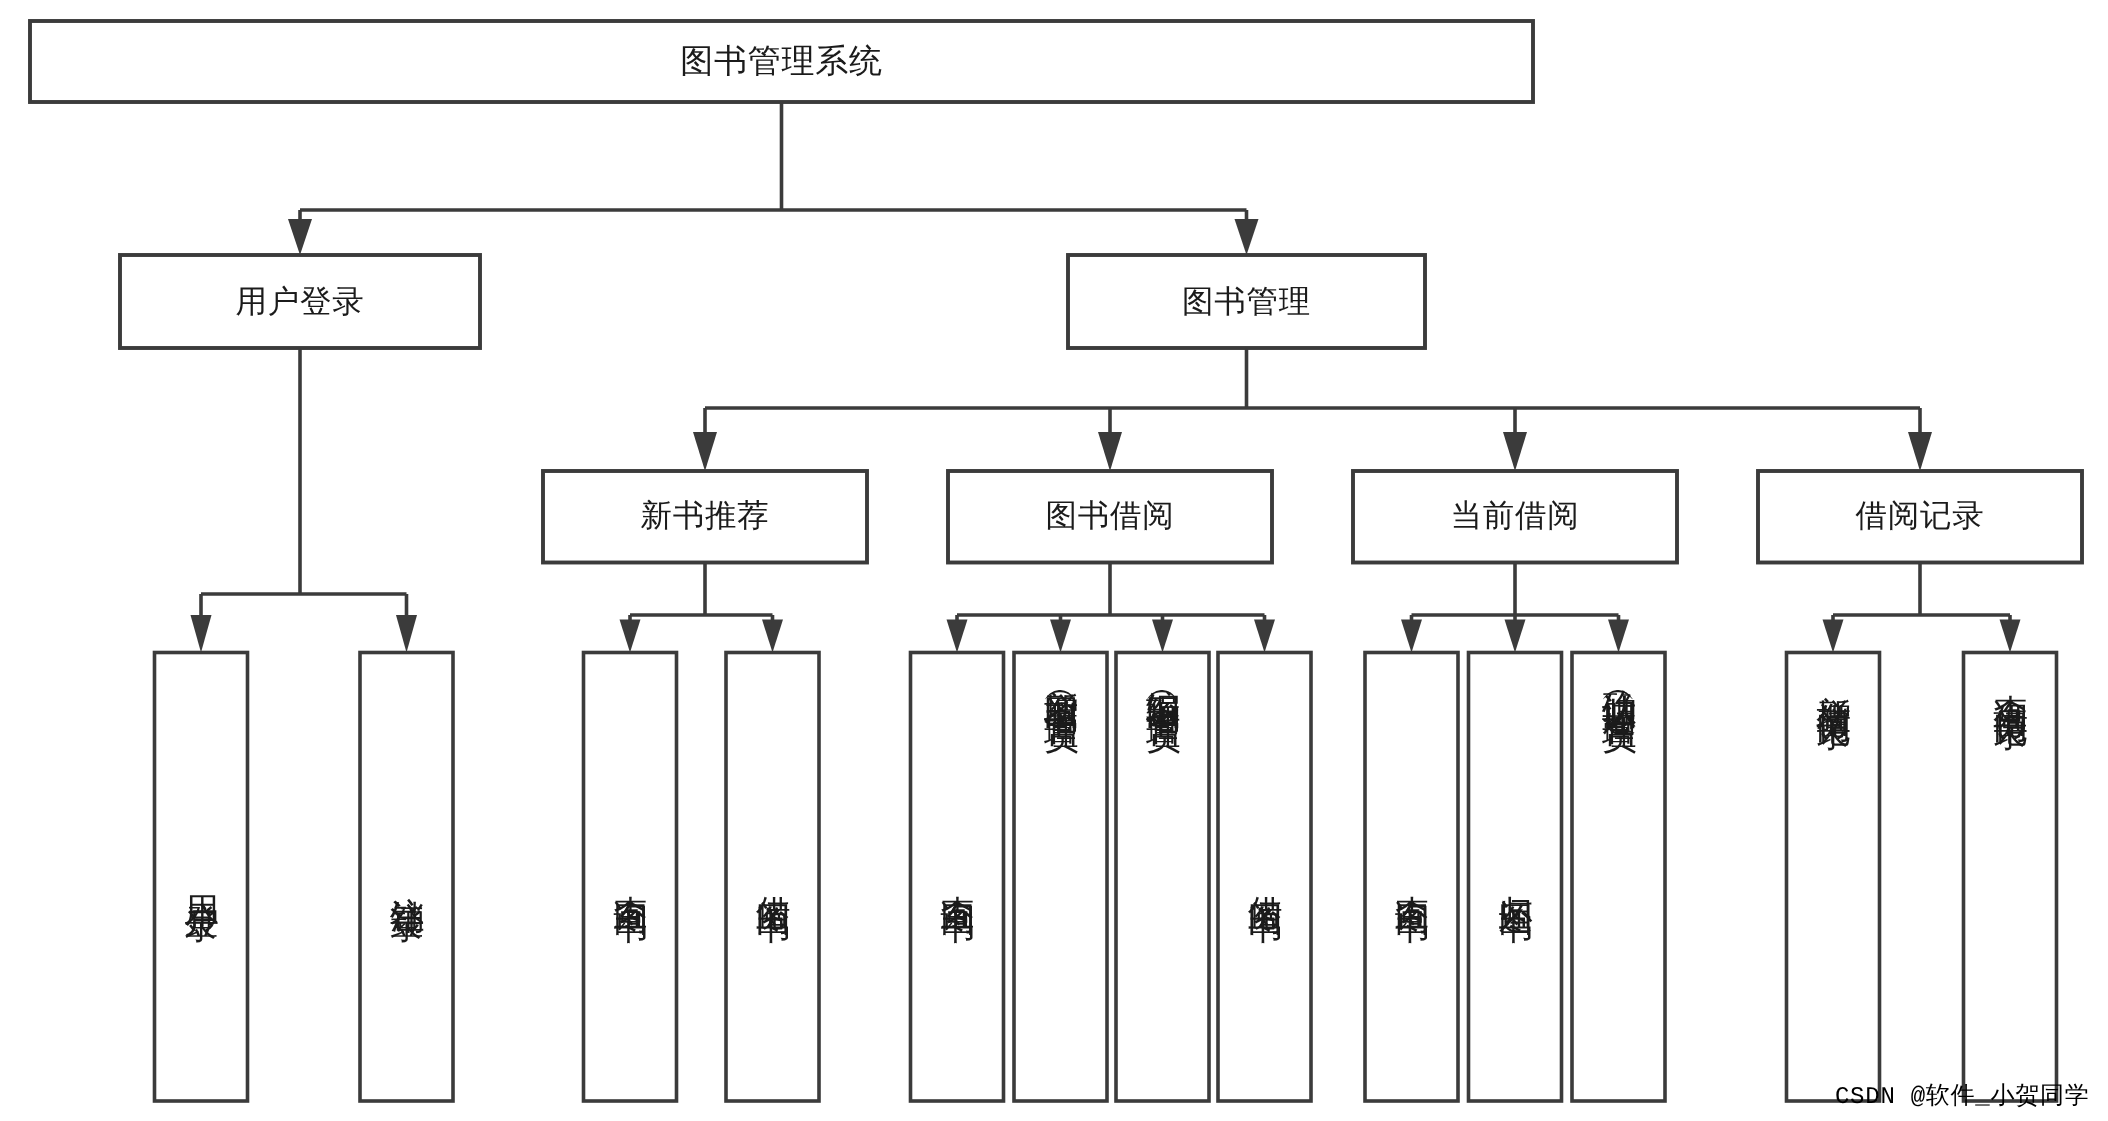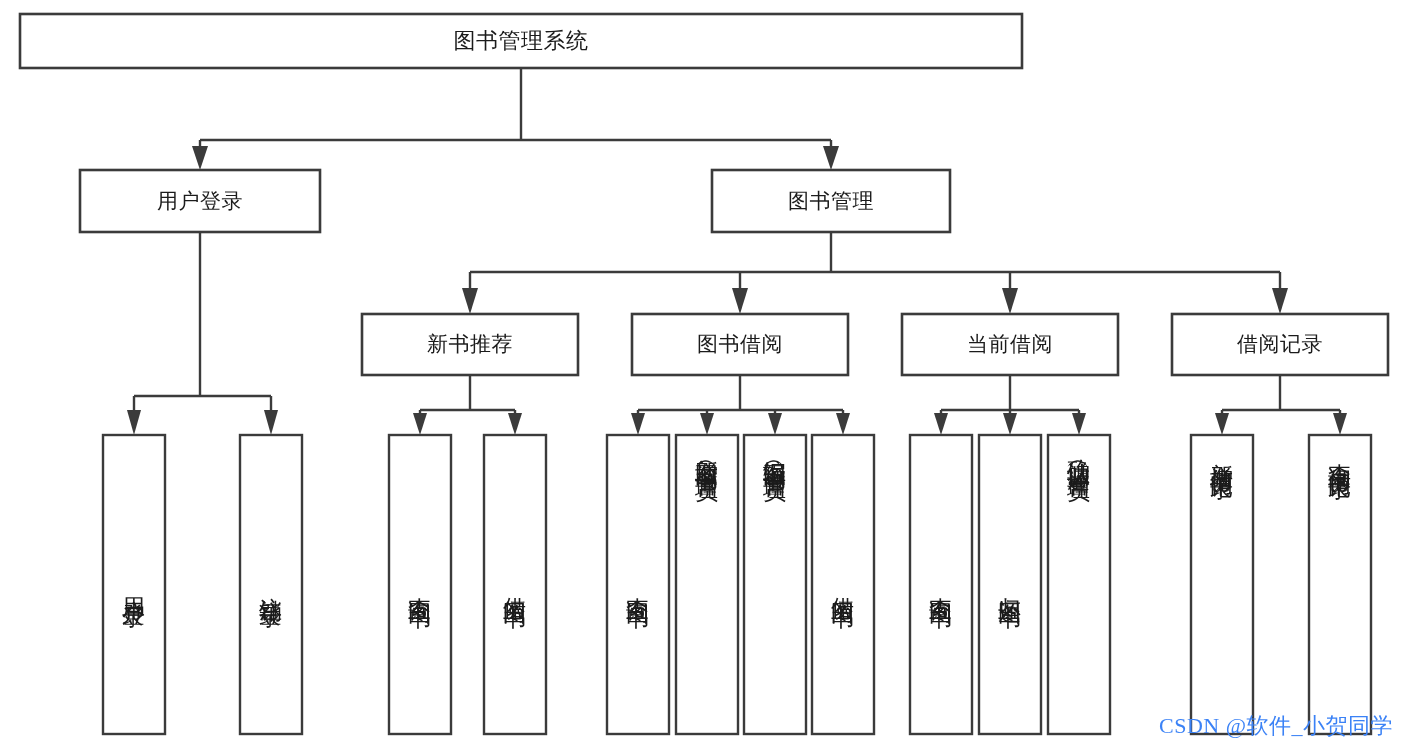--- a/index.html
+++ b/index.html
@@ -70,23 +70,23 @@
     line-height: 1.05;
     color: #1b1b1b;
     letter-spacing: 3px;
     white-space: nowrap;
     text-align: center;
   }
   .watermark {
     position: absolute;
     right: 12px;
     bottom: 6px;
-    font-family: Liberation Serif, serif;
-    font-size: 22px;
-    color: #3b82f6;
+    font-family: Liberation Mono, monospace;
+    font-size: 16px;
+    color: #000000;
     letter-spacing: 0.5px;
     white-space: nowrap;
     user-select: none;
   }
 </style>
 </head>
 <body>
 
 <div id="diagram-root">
 

